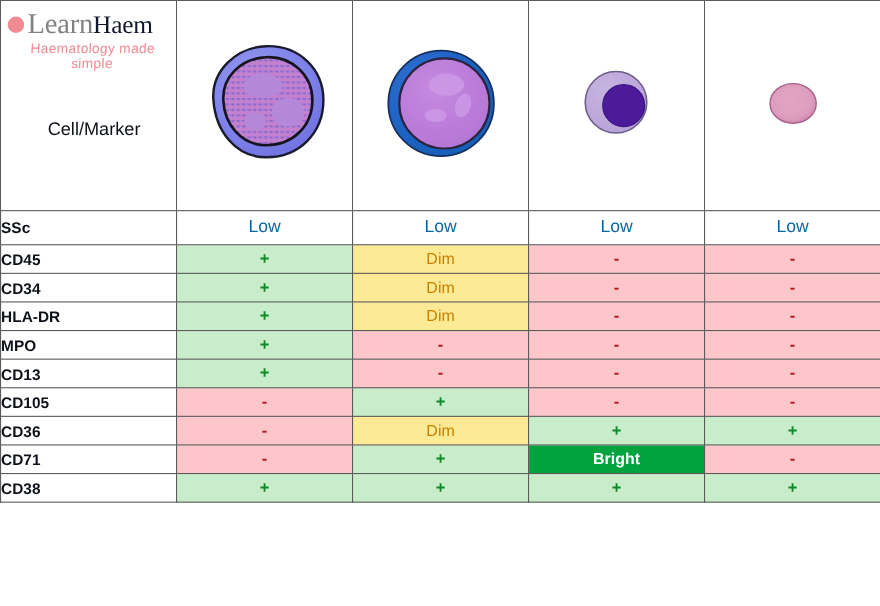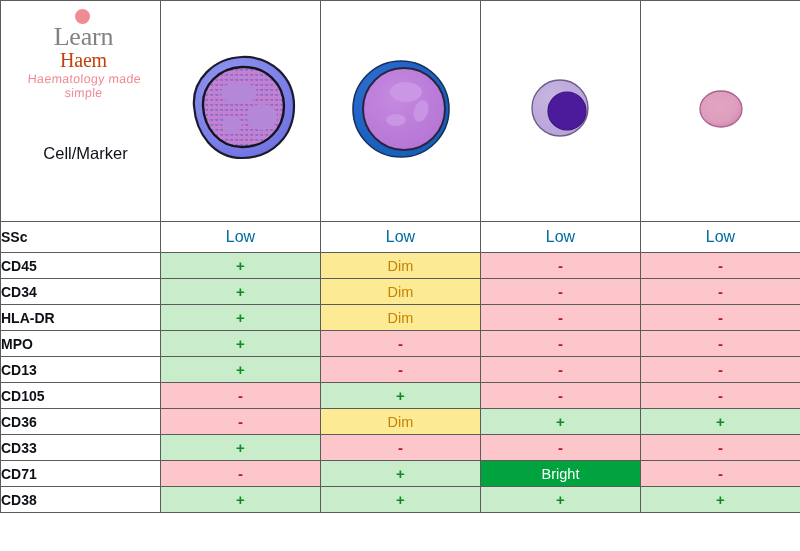--- a/index.html
+++ b/index.html
@@ -26,40 +26,39 @@
     position: relative;
     padding: 8px 0 0 6px;
     height: 100%;
     box-sizing: border-box;
   }
   .logo-wordmark {
     display: flex;
     align-items: center;
     line-height: 1;
     white-space: nowrap;
-    flex-direction: column;
   }
   .logo-dot {
     width: 15px;
     height: 15px;
     border-radius: 50%;
     background: #f08a93;
     margin-right: 3px;
     flex: 0 0 auto;
   }
   .logo-learn {
     font-family: "Liberation Serif", serif;
     font-size: 26px;
     color: #808285;
     letter-spacing: -0.2px;
   }
   .logo-haem {
     font-family: "Liberation Serif", serif;
-    font-size: 20px;
-    color: #c2410c;
+    font-size: 23px;
+    color: #0f172a;
     letter-spacing: -0.2px;
   }
   .logo-tagline {
     font-family: "Liberation Sans", sans-serif;
     font-size: 12.5px;
     color: #f08a93;
     letter-spacing: 0.3px;
     margin-top: 2px;
     margin-left: 1px;
     font-style: normal;
@@ -145,21 +144,21 @@
   .v-dim {
     background: #fdea95;
     color: #c98100;
     font-weight: normal;
     font-size: 14.5px;
     margin-top: 17px;
   }
   .v-bright {
     background: #00a33e;
     color: #ffffff;
-    font-weight: normal;
+    font-weight: bold;
     font-size: 14.5px;
   }
   .v-plain {
     background: #ffffff;
     color: #0369a1;
     font-weight: normal;
     font-size: 16px;
   }
 
   
@@ -328,27 +327,20 @@
       </tr>
 
       <tr class="row-data">
         <td class="cell-rowlabel">CD36</td>
         <td class="cell-val v-neg">-</td>
         <td class="cell-val v-dim">Dim</td>
         <td class="cell-val v-pos">+</td>
         <td class="cell-val v-pos">+</td>
       </tr>
 
-      <tr class="row-data">
-        <td class="cell-rowlabel">CD33</td>
-        <td class="cell-val v-pos">+</td>
-        <td class="cell-val v-neg">-</td>
-        <td class="cell-val v-neg">-</td>
-        <td class="cell-val v-neg">-</td>
-      </tr>
 
       <tr class="row-data">
         <td class="cell-rowlabel">CD71</td>
         <td class="cell-val v-neg">-</td>
         <td class="cell-val v-pos">+</td>
         <td class="cell-val v-bright">Bright</td>
         <td class="cell-val v-neg">-</td>
       </tr>
 
       <tr class="row-data">

